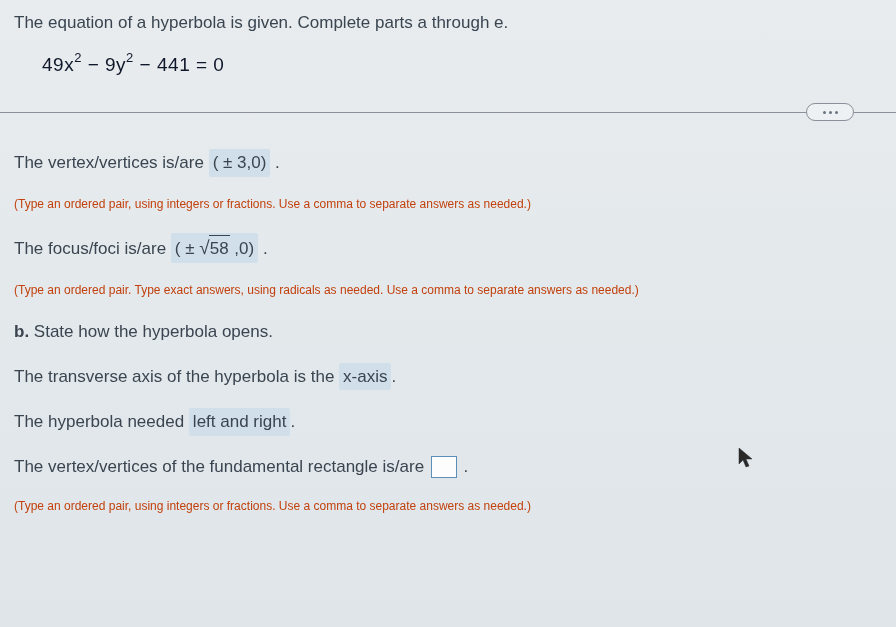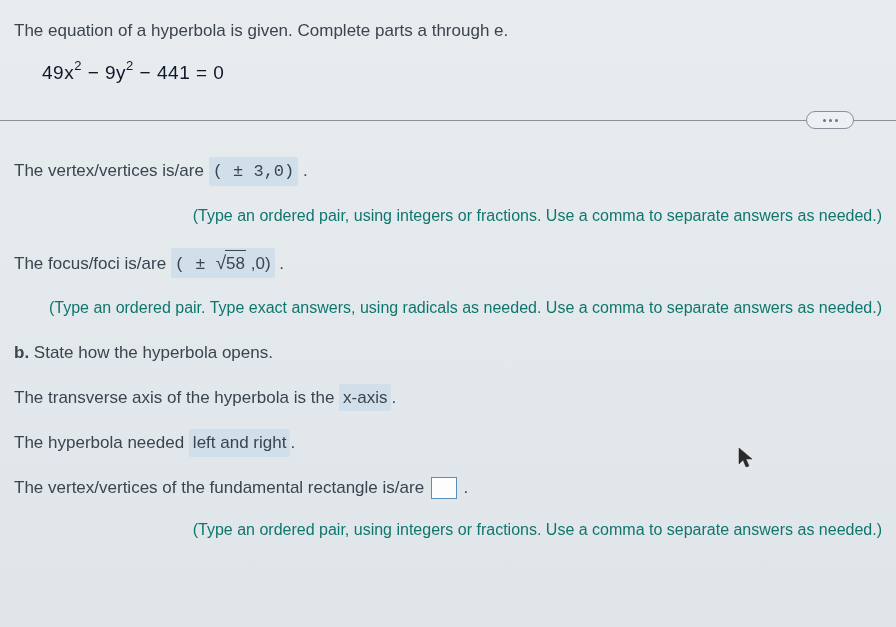--- a/index.html
+++ b/index.html
@@ -12,21 +12,21 @@
       background: linear-gradient(to bottom, #e8ecef 0%, #dfe5e9 100%);
       width: 896px;
       height: 627px;
       overflow: hidden;
       color: #3a4550;
       font-size: 17px;
       line-height: 1.5;
       position: relative;
     }
     .content {
-      padding: 18px 14px 14px 14px;
+      padding: 10px 14px 14px 14px;
     }
     .prompt-text {
       font-size: 17px;
       color: #3a4550;
       margin-bottom: 14px;
     }
     .equation {
       font-size: 19px;
       color: #0f172a;
       margin: 10px 0 24px 28px;
@@ -71,24 +71,23 @@
       height: 3px;
       background: #6a7580;
       border-radius: 50%;
     }
     .line {
       margin: 18px 0;
       color: #3a4550;
       font-size: 17px;
     }
     .hint {
-      color: #0f766e;
-      font-size: 16px;
+      color: #c2410c;
+      font-size: 12px;
       margin-bottom: 20px;
-      text-align: right;
     }
     .hl {
       background: #d0dfe9;
       padding: 1px 4px;
       border-radius: 2px;
       display: inline-block;
     }
     .bold-part {
       font-weight: bold;
     }
@@ -113,21 +112,21 @@
       padding: 0 1px;
       margin-left: -1px;
     }
     .cursor-arrow {
       position: absolute;
       left: 738px;
       top: 447px;
       pointer-events: none;
     }
     .pm { 
-      font-family: Liberation Mono, monospace;
+      font-family: Liberation Sans, sans-serif;
     }
   </style>
 </head>
 <body>
 
 <div class="content">
   <div class="prompt-text">
     <span>The equation of a hyperbola is given. Complete parts a through e.</span>
   </div>
 

